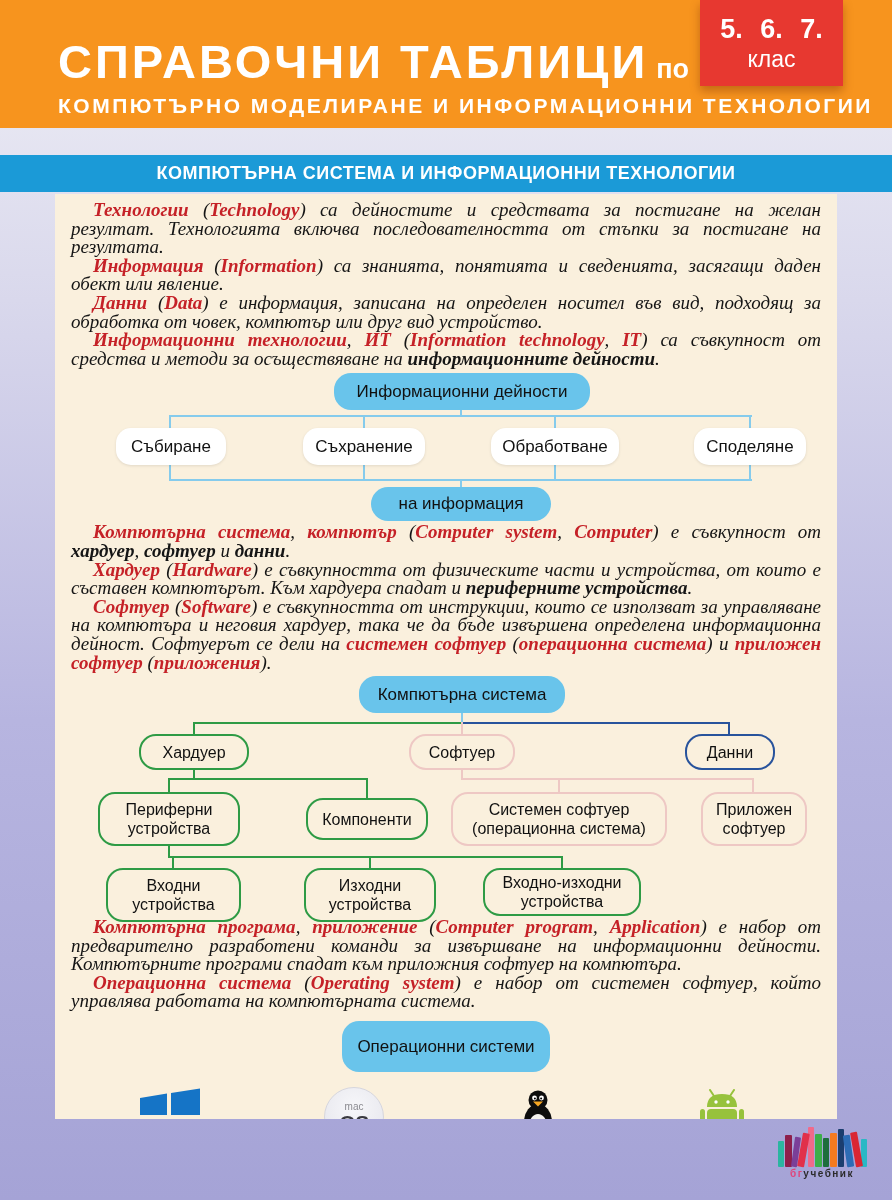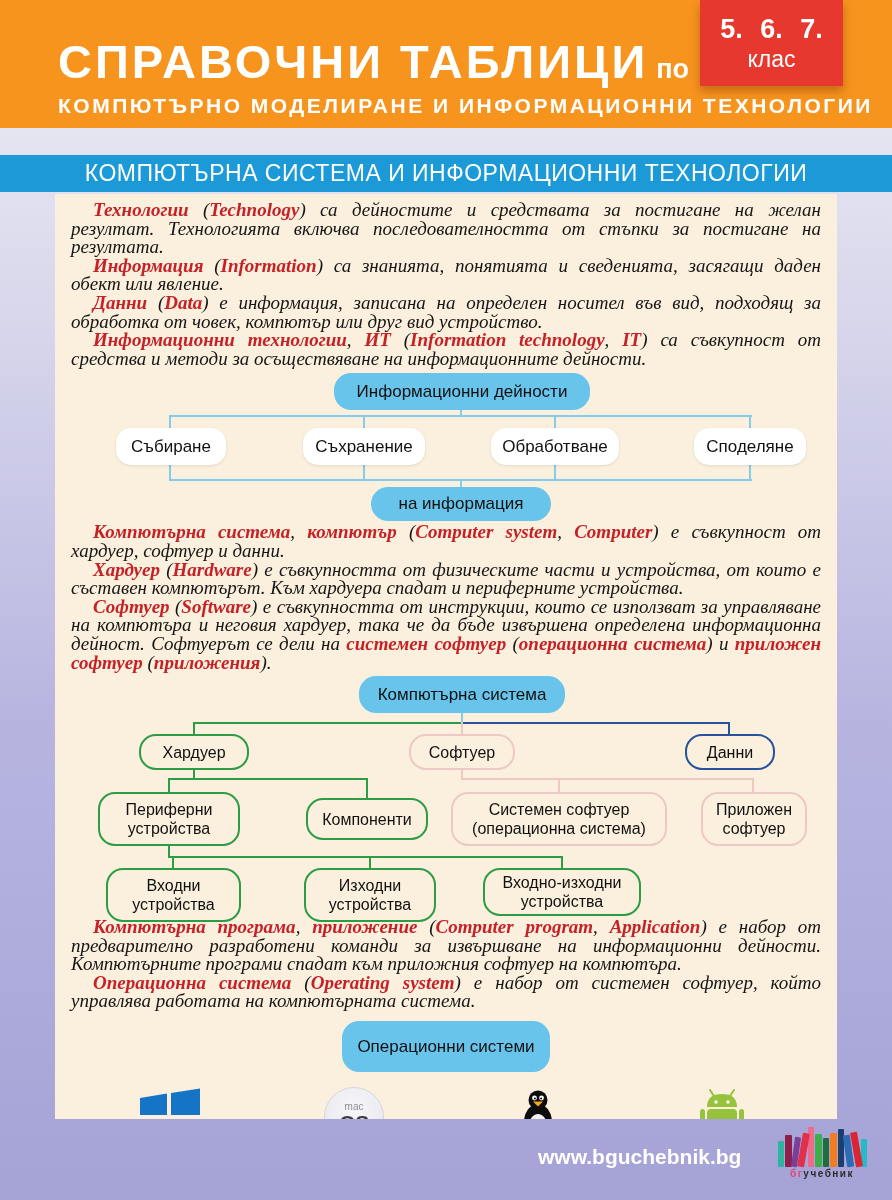--- a/index.html
+++ b/index.html
@@ -12,28 +12,28 @@
   .title-main{font-size:47px;font-weight:bold;letter-spacing:3px;}
   .title-suffix{font-size:27px;font-weight:bold;margin-left:8px;}
   .subtitle{position:absolute;left:58px;top:94px;color:#fff;font-size:21px;font-weight:bold;letter-spacing:2.5px;white-space:nowrap;}
   .badge{position:absolute;left:700px;top:0;width:143px;height:86px;background:var(--badge-red,#E73830);
          box-shadow:0 5px 9px rgba(100,30,0,.35);color:#fff;text-align:center;}
   .badge-grades{margin-top:14px;font-size:27px;font-weight:bold;word-spacing:10px;}
   .badge-label{font-size:23px;margin-top:1px;}
   
   .section-bar{position:absolute;left:0;top:155px;width:892px;height:37px;background:var(--accent-blue,#1B9AD7);
                display:flex;align-items:center;justify-content:center;}
-  .section-bar span{color:#fff;font-size:23px;font-weight:normal;letter-spacing:.5px;}
+  .section-bar span{color:#fff;font-size:18px;font-weight:bold;letter-spacing:.5px;}
   
   .panel{position:absolute;left:55px;top:194px;width:782px;height:925px;background:var(--panel-cream,#FAF0DD);
          box-sizing:border-box;padding:7px 16px 0 16px;overflow:hidden;}
   .tblock p{margin:0;font-family:"Liberation Serif",serif;font-style:italic;font-size:19px;line-height:18.6px;
             text-align:justify;text-indent:22px;color:#151515;}
   .s-r{color:var(--term-red,#C52127);font-weight:bold;}
-  .s-b{font-weight:normal;}
+  .s-b{font-weight:bold;}
   
   .diag{position:relative;width:100%;}
   .d1{height:152px;margin-top:3px;}
   .d2{height:244px;margin-top:2px;}
   .pill-blue{position:absolute;background:var(--pill-blue,#69C4EB);border-radius:17px;display:flex;align-items:center;
              justify-content:center;font-size:17px;color:#111;z-index:3;}
   .pill-white{position:absolute;background:#fff;border-radius:15px;display:flex;align-items:center;justify-content:center;
               font-size:17px;color:#111;z-index:3;box-shadow:0 1px 3px rgba(0,0,0,.10);}
   .nbox{position:absolute;border-radius:17px;display:flex;align-items:center;justify-content:center;text-align:center;
         font-size:16px;line-height:19px;color:#111;z-index:3;background:var(--panel-cream,#FAF0DD);box-sizing:border-box;}
@@ -217,21 +217,20 @@
             <circle cx="17" cy="13" r="1.7" fill="#fff"></circle>
               <circle cx="29" cy="13" r="1.7" fill="#fff"></circle>
           </svg>
         </div>
         <div class="os-label">Android</div>
       </div>
     </div>
   </div>
 
   <div class="footer">
-    <div class="footer-url">www.bguchebnik.bg</div>
     <div class="logo">
       <div class="books">
         <span class="bk" style="width:6px;height:26px;background:#2BB5A0;"></span>
         <span class="bk" style="width:7px;height:32px;background:#8E1F4B;"></span>
         <span class="bk" style="width:6px;height:30px;background:#7B3F98;transform:rotate(8deg);"></span>
         <span class="bk" style="width:7px;height:34px;background:#E1304A;transform:rotate(10deg);"></span>
         <span class="bk" style="width:6px;height:40px;background:#F06A8A;"></span>
         <span class="bk" style="width:7px;height:33px;background:#3DAE49;"></span>
         <span class="bk" style="width:6px;height:29px;background:#1D6E3C;"></span>
         <span class="bk" style="width:7px;height:34px;background:#F47B20;"></span>

